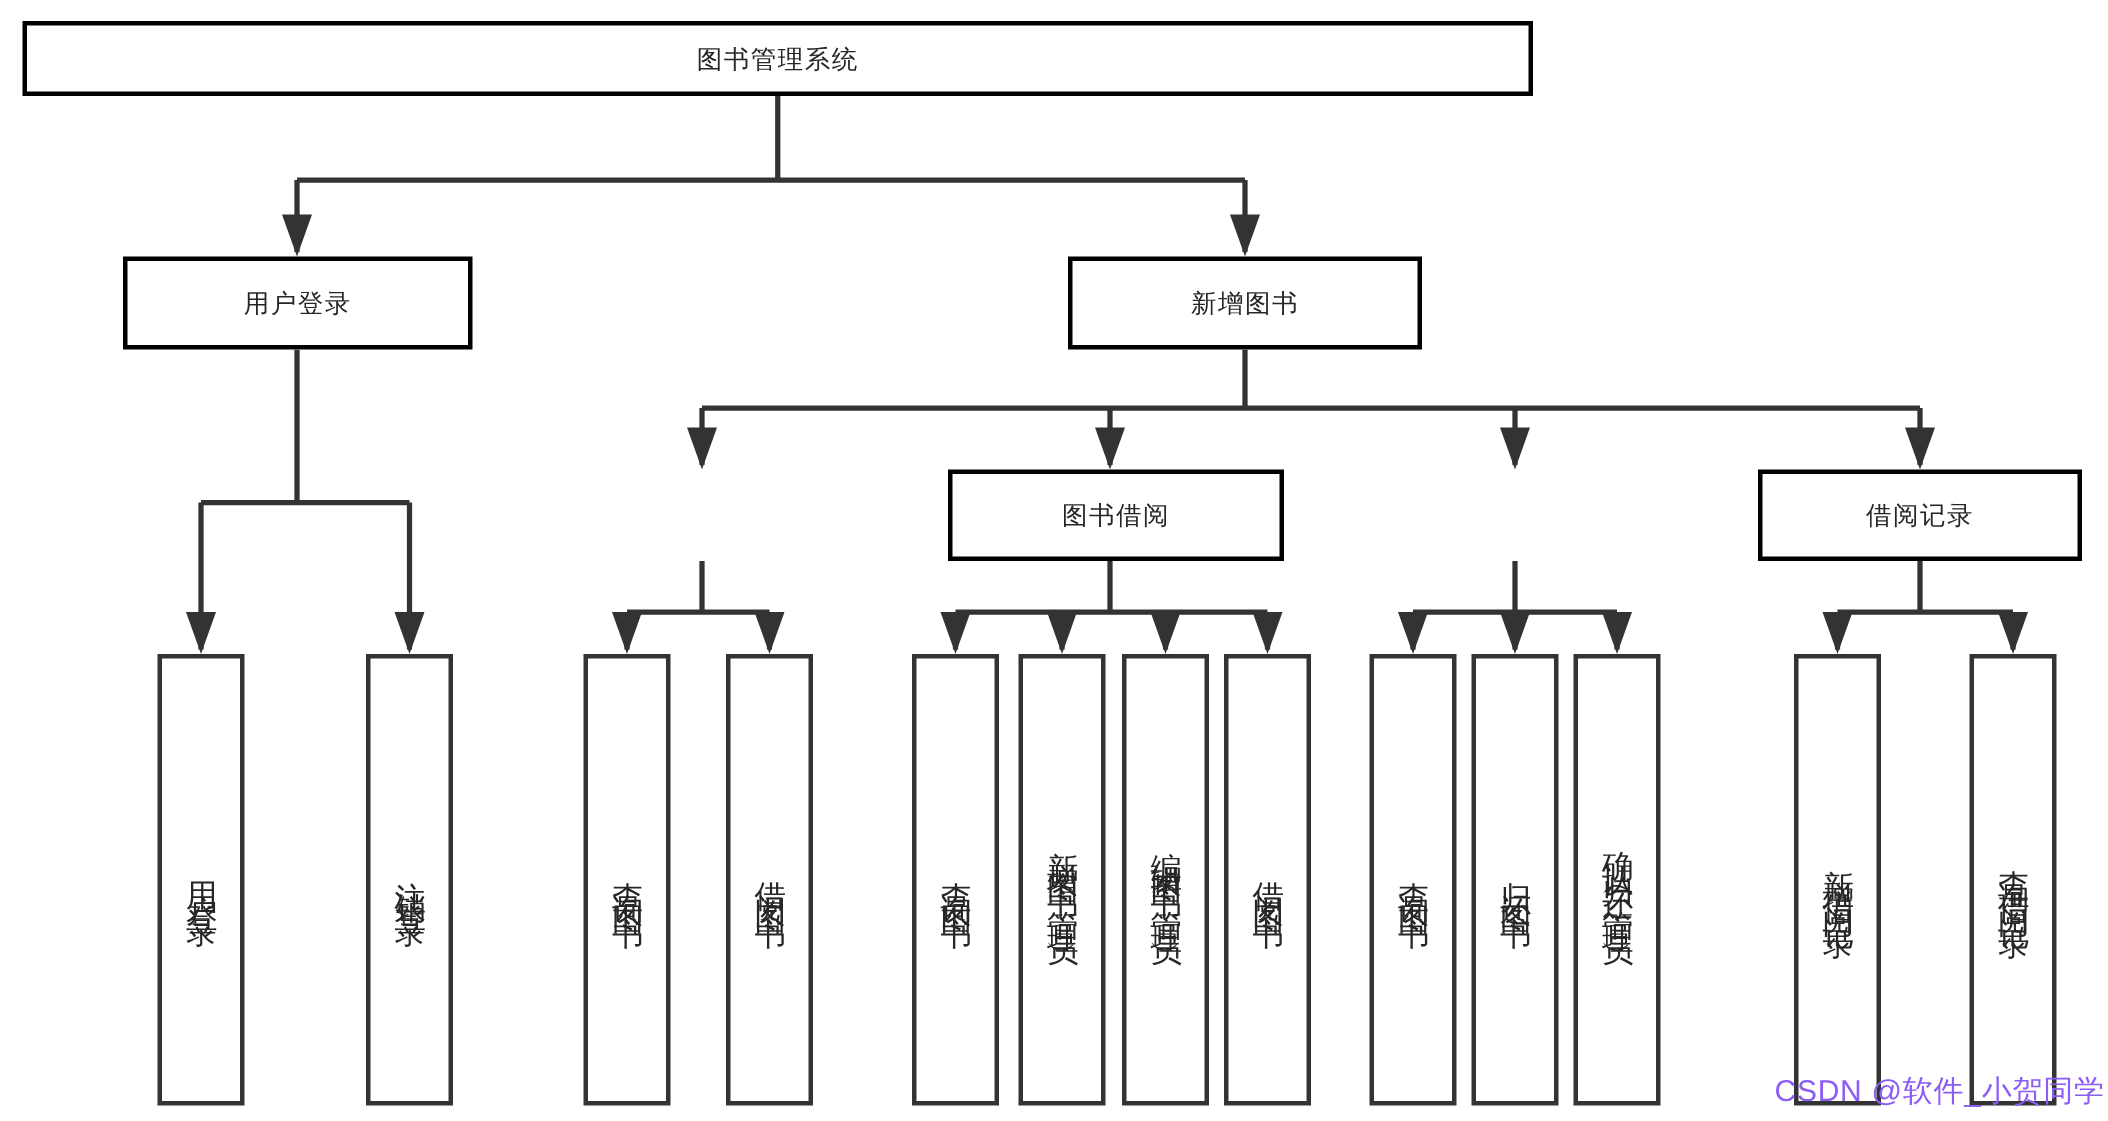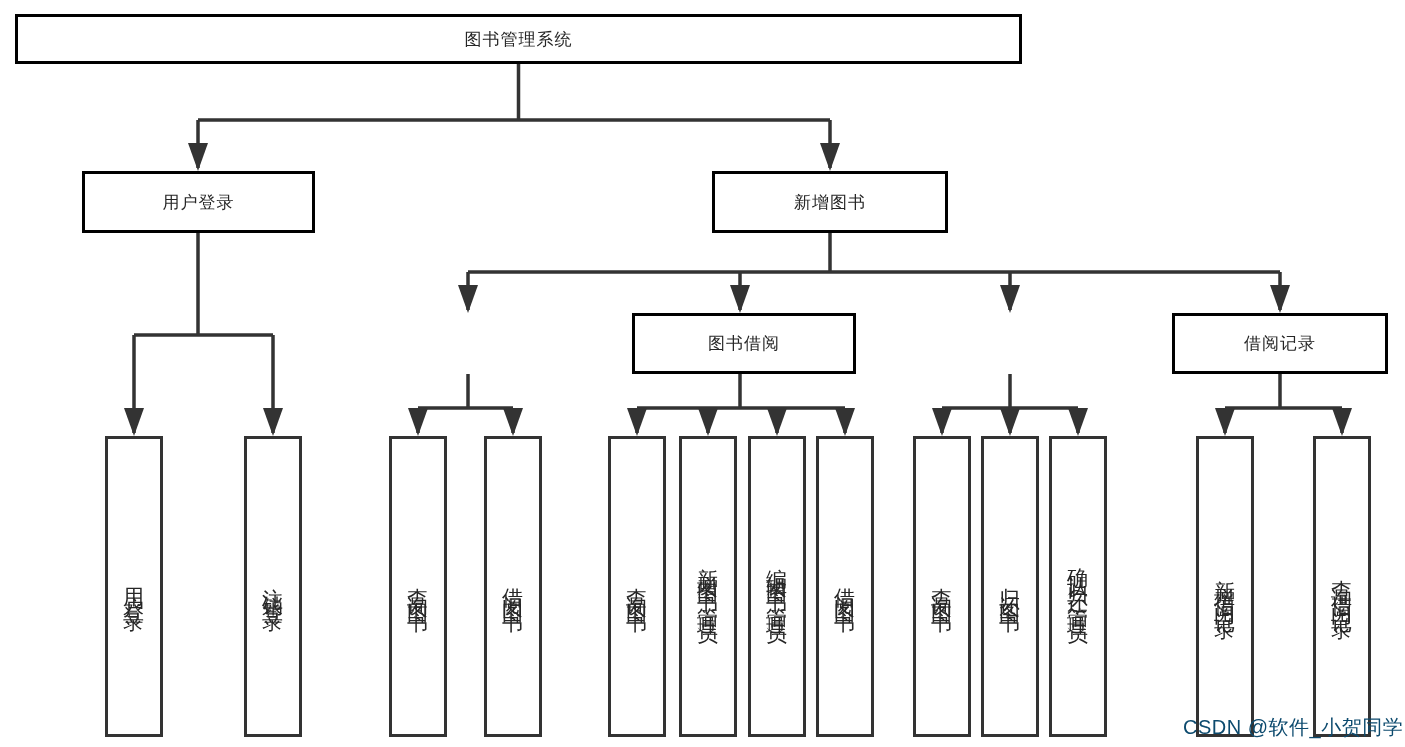--- a/index.html
+++ b/index.html
@@ -54,21 +54,21 @@
     font-size: 21px;
     line-height: 1;
     letter-spacing: 8px;
     white-space: nowrap;
   }
   .watermark {
     position: absolute;
     left: 1183px;
     top: 714px;
     font-size: 20px;
-    color: #0c4a6e;
+    color: #8b5cf6;
     letter-spacing: 0.5px;
     z-index: 5;
     white-space: nowrap;
   }
 </style>
 </head>
 <body>
 
 <div class="canvas">
 

